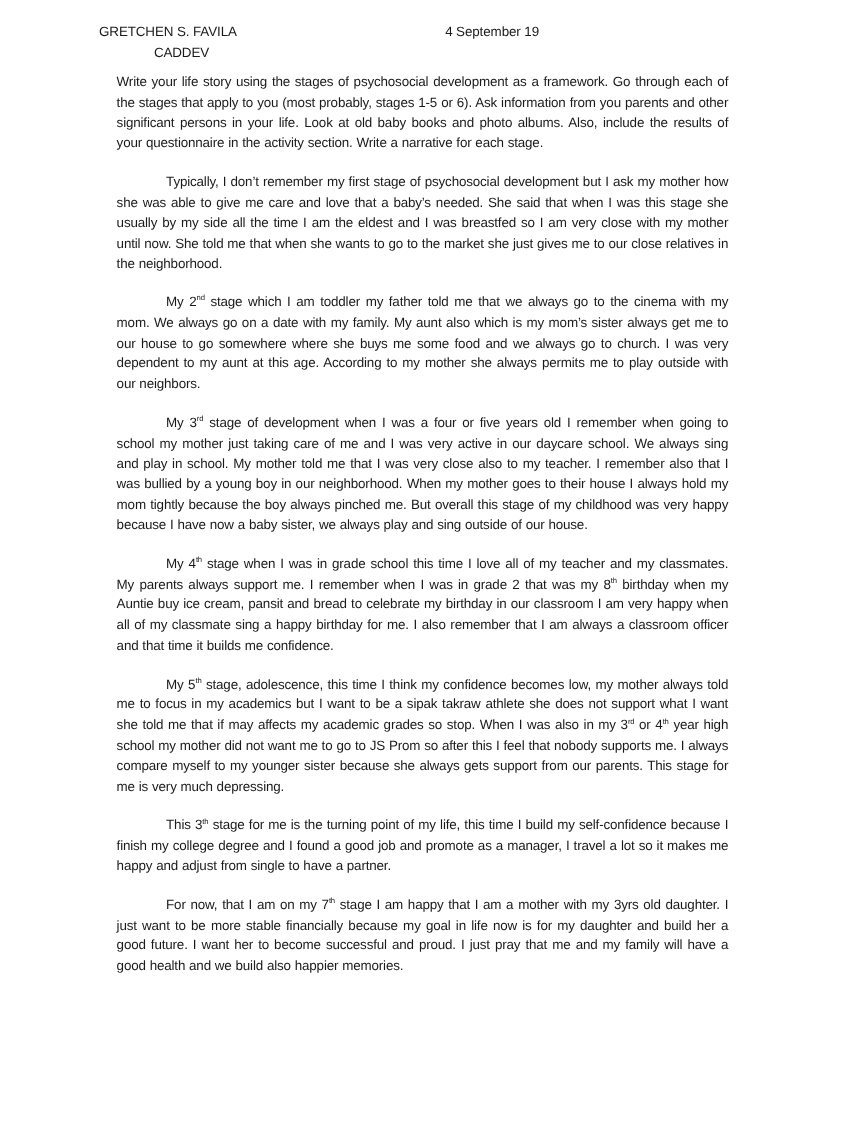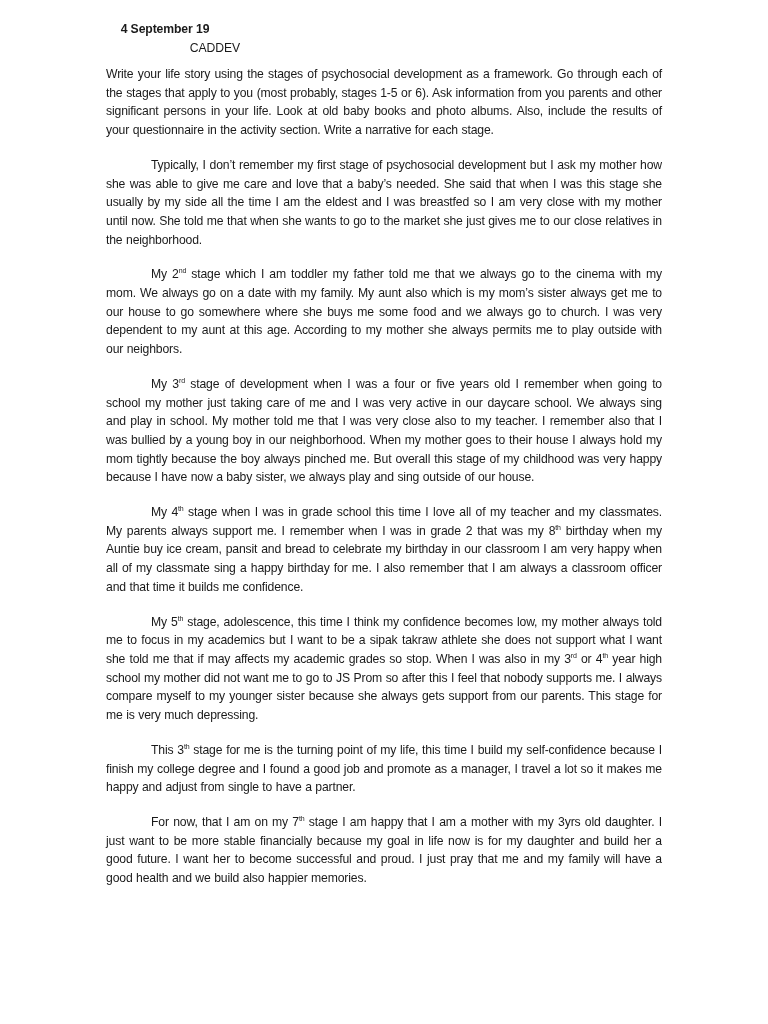--- a/index.html
+++ b/index.html
@@ -25,26 +25,25 @@
       display: flex;
       font-size: 12.2px;
       line-height: 18.5px;
       letter-spacing: -0.1px;
     }
     .header-left {
       width: 250px;
     }
     .header-right {
       width: 150px;
-      text-align: right;
+      text-align: center;
     }
     .header-right.date {
-      text-align: center;
+      text-align: right;
       padding-left: 0;
-      font-weight: bold;
     }
     .prompt, .para {
       font-size: 12.2px;
       line-height: 18.7px;
       text-align: justify;
       margin: 16px;
       letter-spacing: -0.15px;
       word-spacing: 0.3px;
     }
     .prompt {
@@ -59,20 +58,21 @@
       line-height: 0;
       vertical-align: super;
     }
   </style>
 </head>
 <body>
 
 <div class="page">
 
   <div class="header-row">
+    <span class="header-left">GRETCHEN S. FAVILA</span>
     <span class="header-right date">4 September 19</span>
   </div>
   <div class="header-row">
     <span class="header-right">CADDEV</span>
   </div>
 
   <p class="prompt">Write your life story using the stages of psychosocial development as a framework. Go through each of the stages that apply to you (most probably, stages 1-5 or 6). Ask information from you parents and other significant persons in your life. Look at old baby books and photo albums. Also, include the results of your questionnaire in the activity section. Write a narrative for each stage.</p>
 
   <p class="para"><span>Typically, I don’t remember my first stage of psychosocial development but I ask my mother how she was able to give me care and love that a baby’s needed. She said that when I was this stage she usually by my side all the time I am the eldest and I was breastfed so I am very close with my mother until now. She told me that when she wants to go to the market she just gives me to our close relatives in the neighborhood.</span></p>
 

